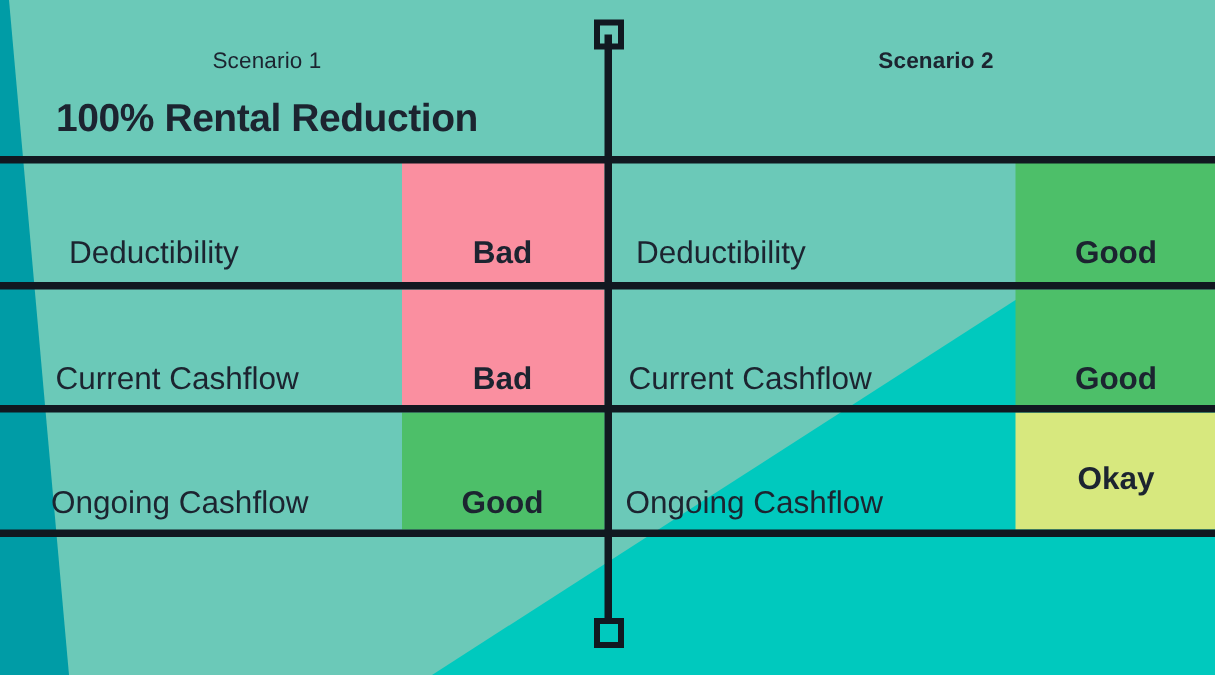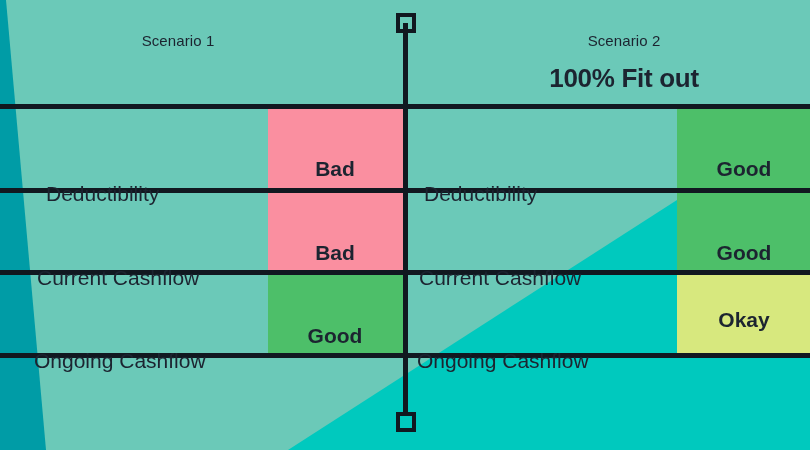--- a/index.html
+++ b/index.html
@@ -32,21 +32,21 @@
   .txt{position:absolute;color:#1C2430;white-space:nowrap;}
 
   .scenario-eyebrow{
     font-size:15px;font-weight:400;letter-spacing:.1px;
     text-align:center;
   }
   .scenario-title{
     font-size:26px;font-weight:700;letter-spacing:-.3px;
     text-align:center;
   }
-  .row-label{font-size:21px;font-weight:400;margin-top:25px;}
+  .row-label{font-size:21px;font-weight:400;}
   .row-rating{font-size:21px;font-weight:700;text-align:center;}
 
   .center-x{transform:translateX(-50%);}
 </style>
 </head>
 <body>
 
 <div id="stage">
 
   <svg class="bg-layer" viewBox="0 0 810 450" preserveAspectRatio="none" aria-hidden="true">
@@ -69,23 +69,23 @@
   <div class="hrule" style="top:353px;"></div>
 
   <div class="vrule" style="left:403px;top:23px;height:82px;"></div>
   <div class="vrule" style="left:403px;top:104px;height:254px;"></div>
   <div class="vrule" style="left:403px;top:353px;height:60px;"></div>
 
   <div class="handle" style="left:396px;top:13px;"></div>
   <div class="handle" style="left:396px;top:412px;"></div>
 
   <div class="txt scenario-eyebrow center-x" style="left:178px;top:32px;">Scenario 1</div>
+  <div class="txt scenario-title center-x" style="left:178px;top:63px;">100% Rental Reduction</div>
 
-  <div class="txt scenario-eyebrow center-x" style="left:624px;top:32px;">Scenario 2</div>
-  <div class="txt scenario-title center-x" style="left:624px;top:63px;">100% Fit out</div>
+  <div class="txt scenario-eyebrow center-x" style="left:624px;top:32px;font-weight:bold;">Scenario 2</div>
 
   <div class="txt row-label" style="left:46px;top:157px;">Deductibility</div>
   <div class="txt row-rating center-x" style="left:335px;top:157px;">Bad</div>
 
   <div class="txt row-label" style="left:37px;top:241px;">Current Cashflow</div>
   <div class="txt row-rating center-x" style="left:335px;top:241px;">Bad</div>
 
   <div class="txt row-label" style="left:34px;top:324px;">Ongoing Cashflow</div>
   <div class="txt row-rating center-x" style="left:335px;top:324px;">Good</div>
 

